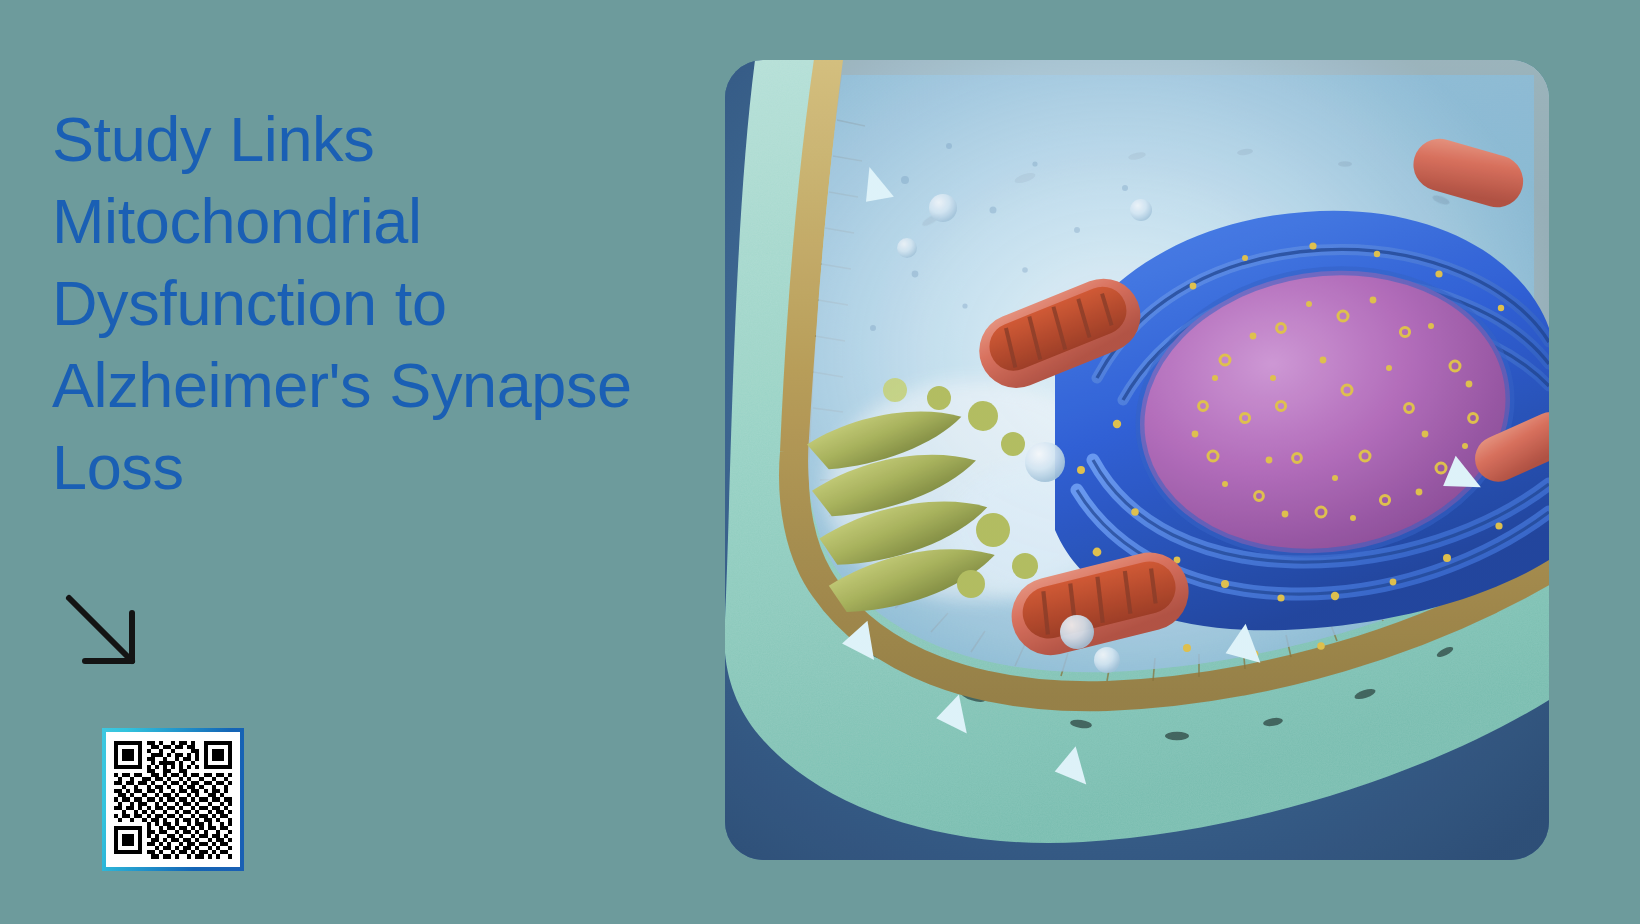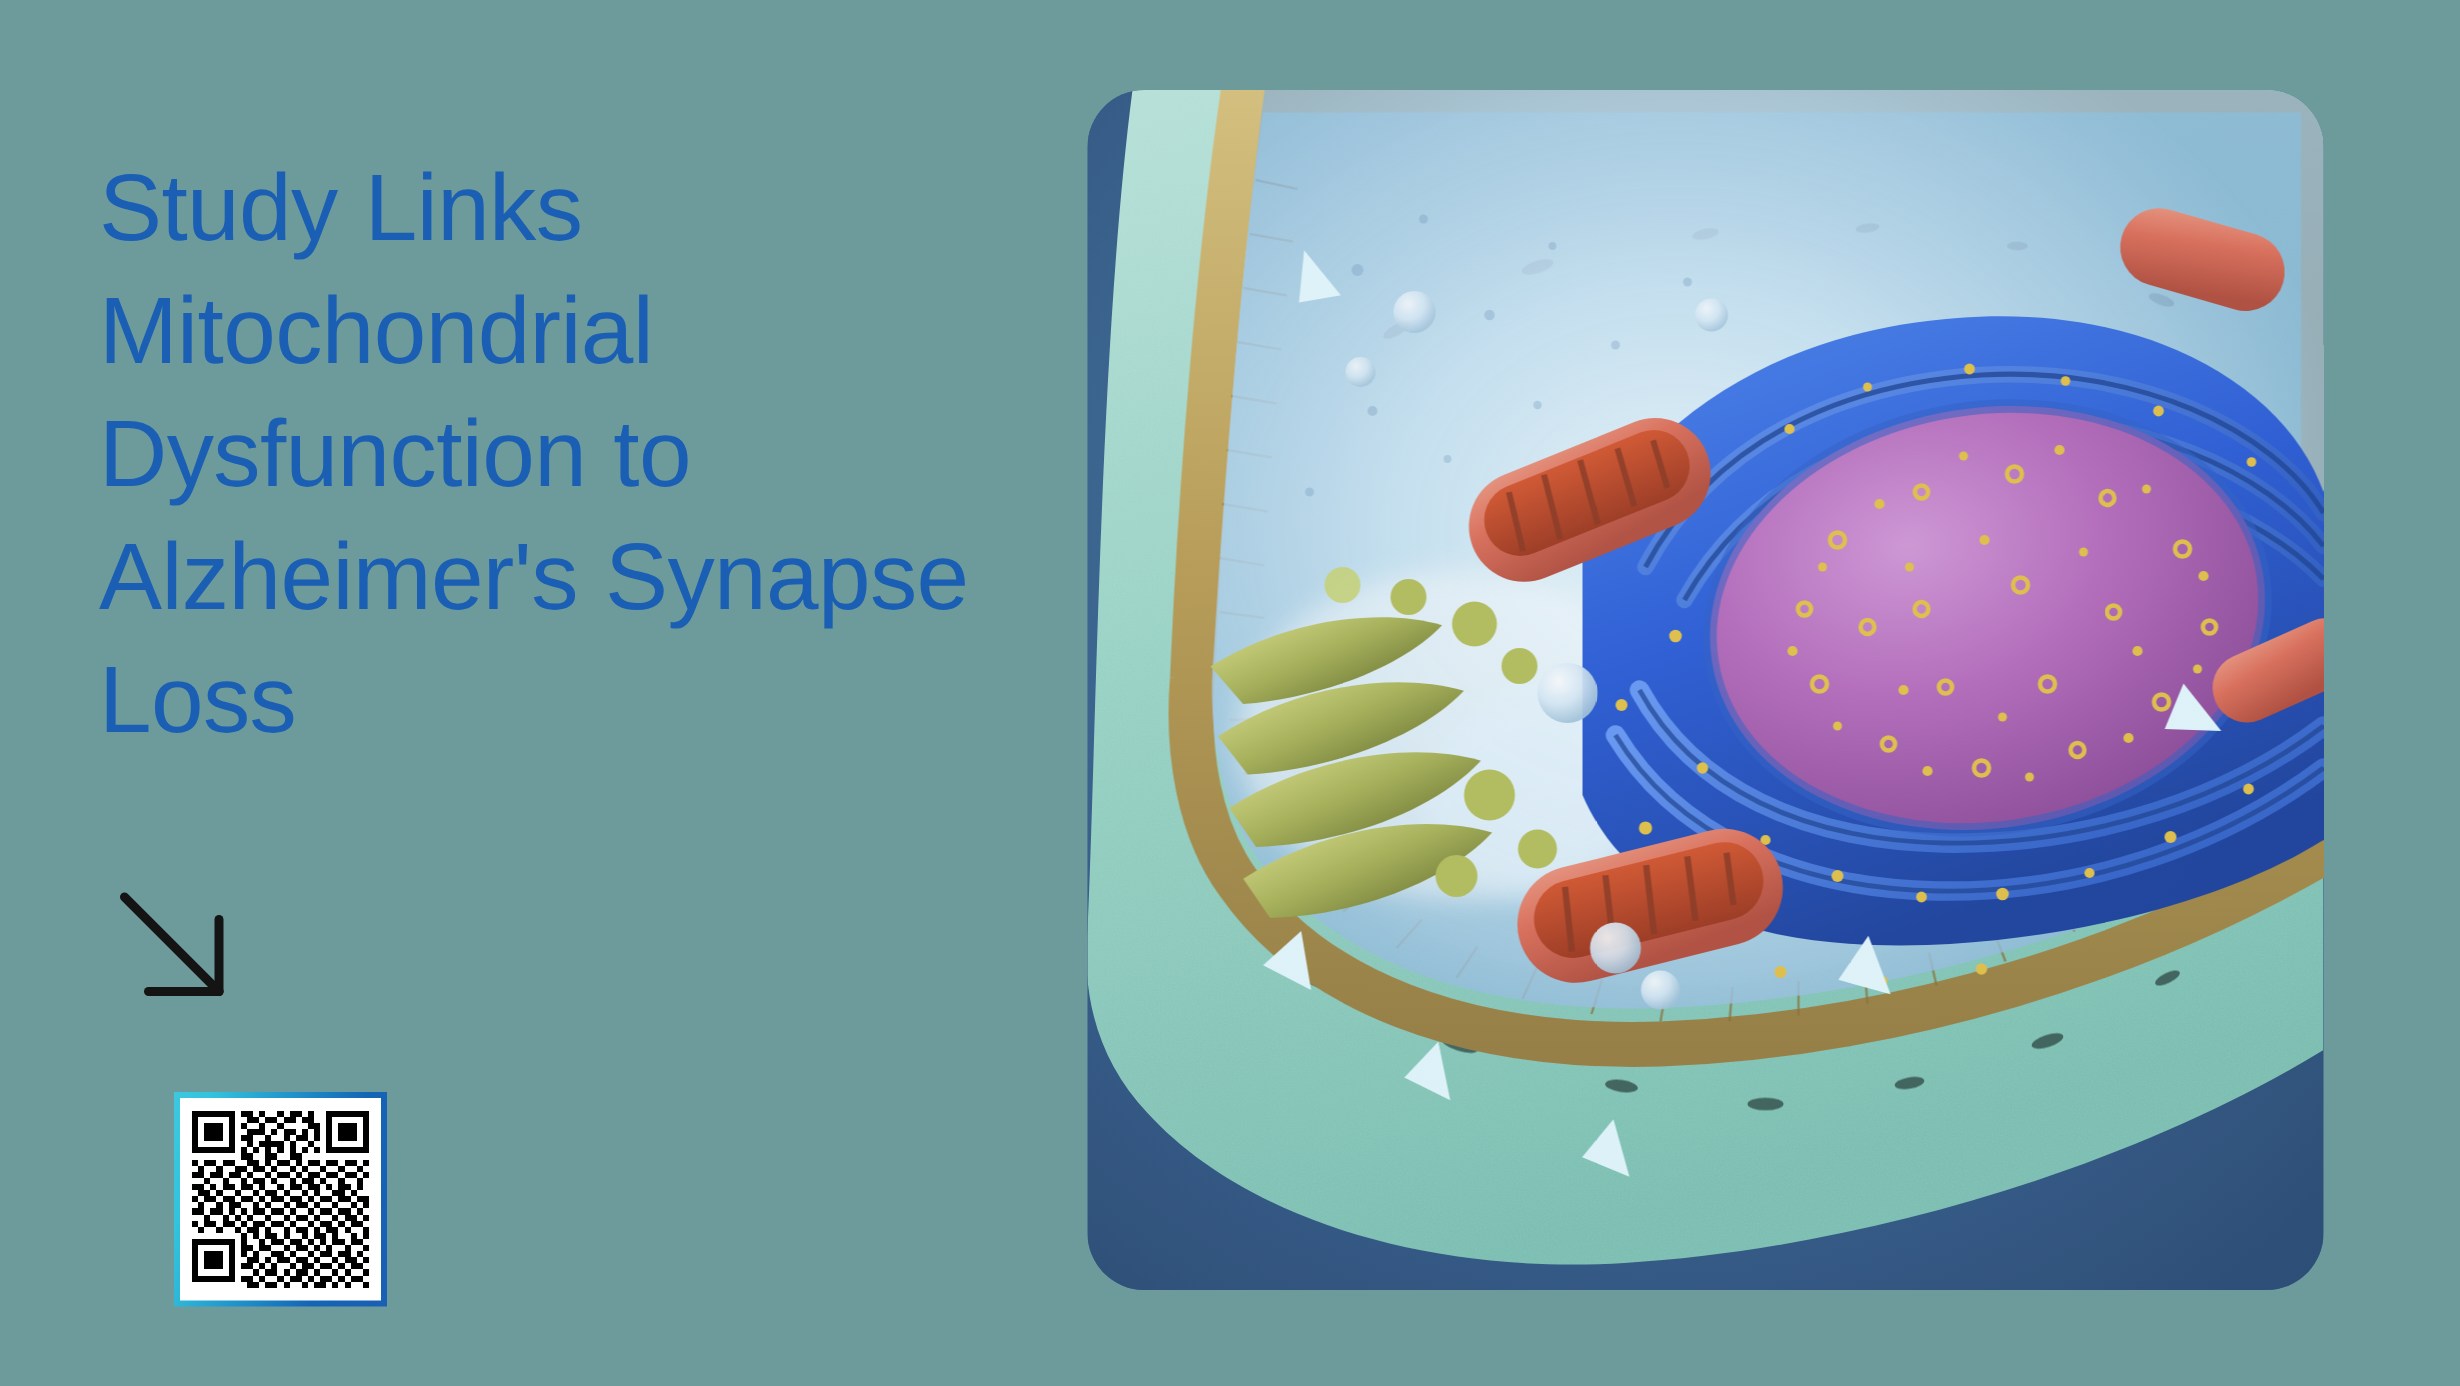--- a/index.html
+++ b/index.html
@@ -15,21 +15,21 @@
     width: 1640px;
     height: 924px;
     background: #6d9b9c;
     overflow: hidden;
     font-family: "Liberation Sans", "DejaVu Sans", sans-serif;
   }
 
   
   .left-col {
     position: absolute;
-    left: 66px;
+    left: 52px;
     top: 0;
     width: 660px;
     height: 924px;
   }
 
   .headline {
     position: absolute;
     left: 0;
     top: 98px;
     width: 660px;

